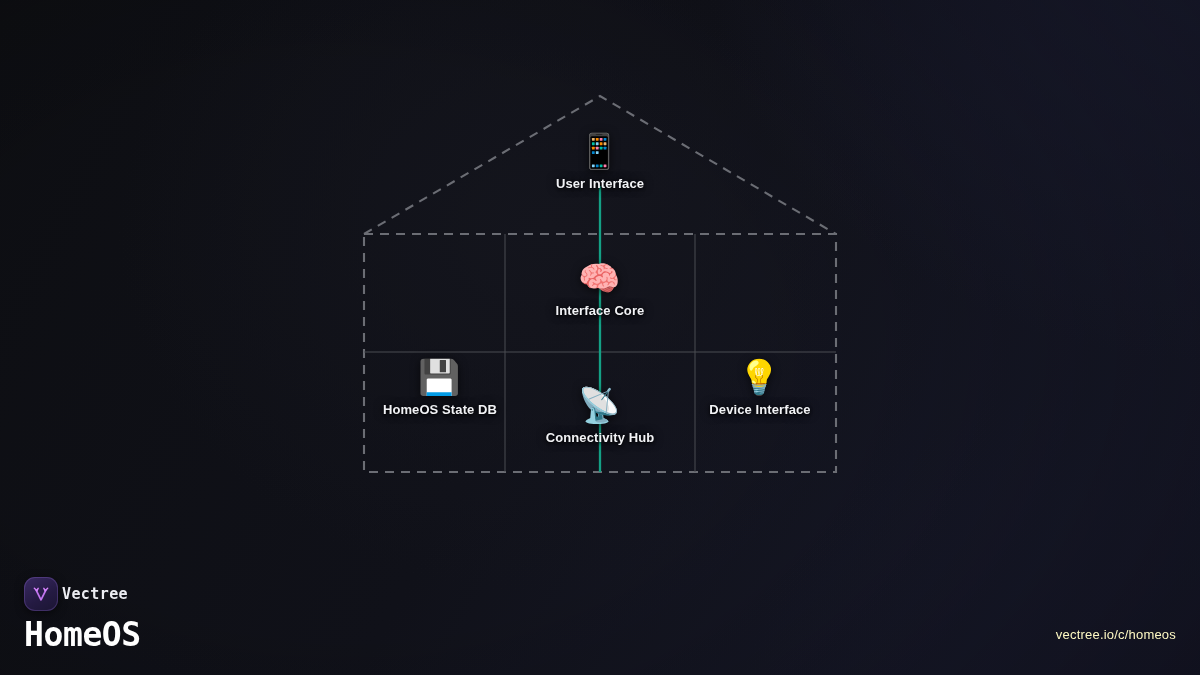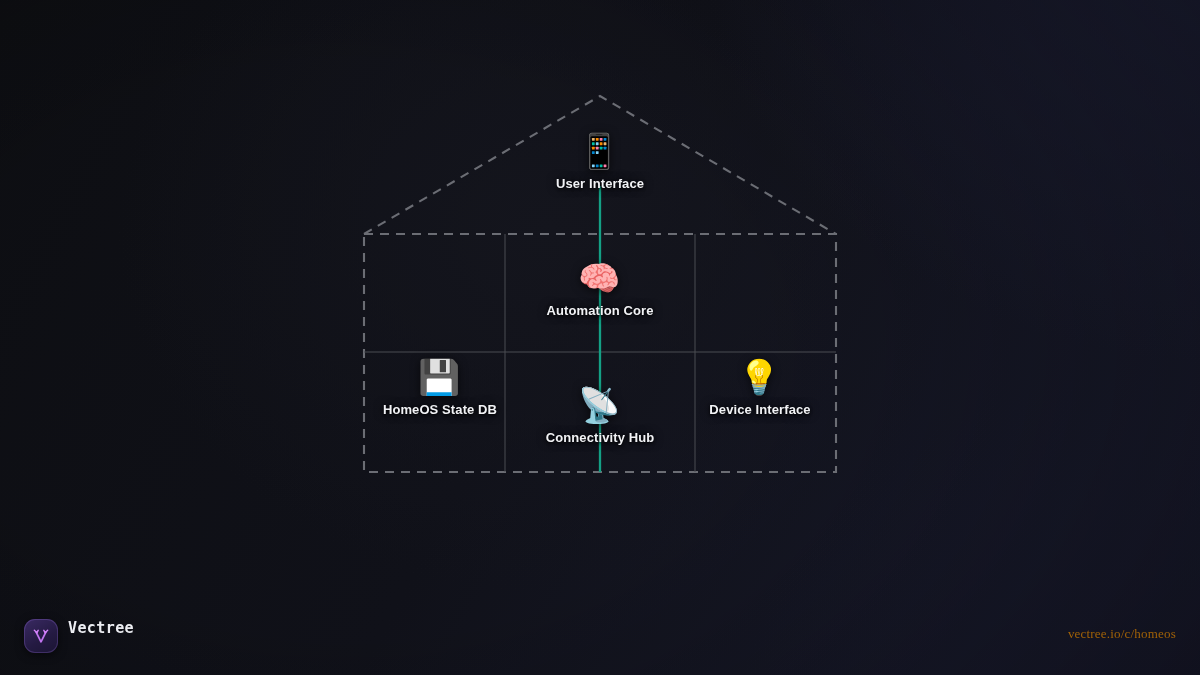--- a/index.html
+++ b/index.html
@@ -49,21 +49,21 @@
     white-space:nowrap;
     text-shadow:0 1px 3px rgba(0,0,0,0.9), 0 0 10px rgba(0,0,0,0.8);
     text-align:right;
   }
 
   
   #brand {
     position:absolute;
     left:24px; bottom:22px;
   }
-  #brand-row { display:flex; align-items:flex-start; gap:10px; }
+  #brand-row { display:flex; align-items:center; gap:4px; }
   #brand-logo {
     width:34px; height:34px;
     border-radius:11px;
     background:linear-gradient(150deg, #3a2a63 0%, #241a42 58%, #1b1533 100%);
     box-shadow:inset 0 0 0 1px rgba(150,110,220,0.28), 0 2px 8px rgba(0,0,0,0.55);
     display:flex; align-items:center; justify-content:center;
     flex:none;
   }
   #brand-name {
     font-family:"DejaVu Sans Mono", monospace;
@@ -76,23 +76,23 @@
     font-family:"DejaVu Sans Mono", monospace;
     font-size:33px;
     font-weight:bold;
     color:#ffffff;
     letter-spacing:-0.4px;
     line-height:1.06;
   }
   #site-url {
     position:absolute;
     right:24px; bottom:33px;
-    font-family:Liberation Serif, serif;
+    font-family:Liberation Sans, sans-serif;
     font-size:13px;
-    color:#a16207;
+    color:#fef9c3;
     letter-spacing:0.2px;
   }
 </style>
 </head>
 <body>
 
 <div id="bg-gradient"></div>
 <div id="bg-vignette"></div>
 
 <div id="diagram">
@@ -110,21 +110,21 @@
     <line x1="600" y1="186" x2="600" y2="472" stroke="#14a085" stroke-width="2.3"></line>
   </svg>
 
   <div class="node" style="left:600px; top:130px;">
     <div class="node-icon">📱</div>
     <div class="node-label">User Interface</div>
   </div>
 
   <div class="node" style="left:600px; top:257px;">
     <div class="node-icon">🧠</div>
-    <div class="node-label">Automation Core</div>
+    <div class="node-label">Interface Core</div>
   </div>
 
   <div class="node" style="left:440px; top:356px;">
     <div class="node-icon">💾</div>
     <div class="node-label">HomeOS State DB</div>
   </div>
 
   <div class="node" style="left:600px; top:384px;">
     <div class="node-icon">📡</div>
     <div class="node-label">Connectivity Hub</div>
@@ -143,15 +143,16 @@
       <svg width="20" height="20" viewBox="0 0 24 24">
         <path d="M6 7 L12 19 L18 7" fill="none" stroke="#c074ef" stroke-width="2.1" stroke-linecap="round" stroke-linejoin="round"></path>
         <path d="M4 5.2 L7 8" fill="none" stroke="#d884ff" stroke-width="1.7" stroke-linecap="round"></path>
         <path d="M8.6 5.2 L7 8" fill="none" stroke="#d884ff" stroke-width="1.7" stroke-linecap="round"></path>
         <path d="M15.4 5.2 L17 8" fill="none" stroke="#d884ff" stroke-width="1.7" stroke-linecap="round"></path>
         <path d="M20 5.2 L17 8" fill="none" stroke="#d884ff" stroke-width="1.7" stroke-linecap="round"></path>
       </svg>
     </div>
     <div id="brand-name">Vectree</div>
   </div>
+  <div id="brand-title">HomeOS</div>
 </div>
 
 <div id="site-url">vectree.io/c/homeos</div>
 
 </body></html>

